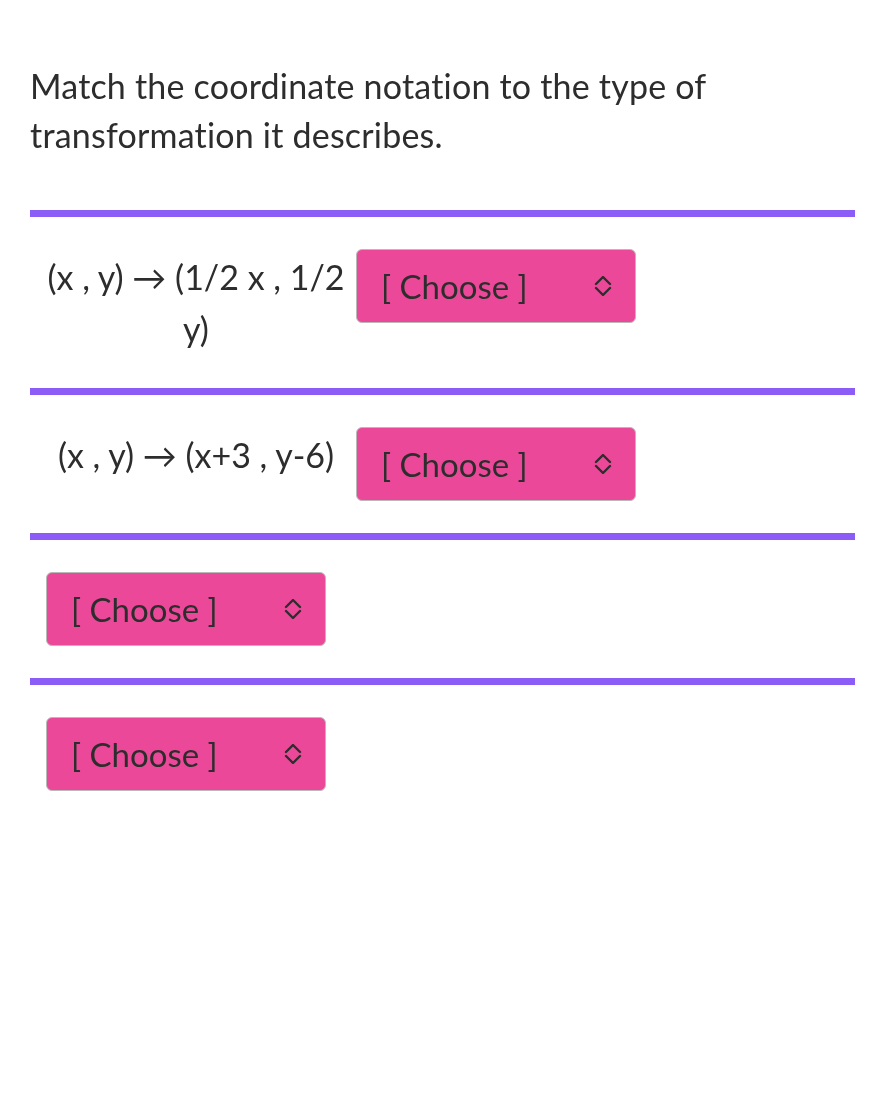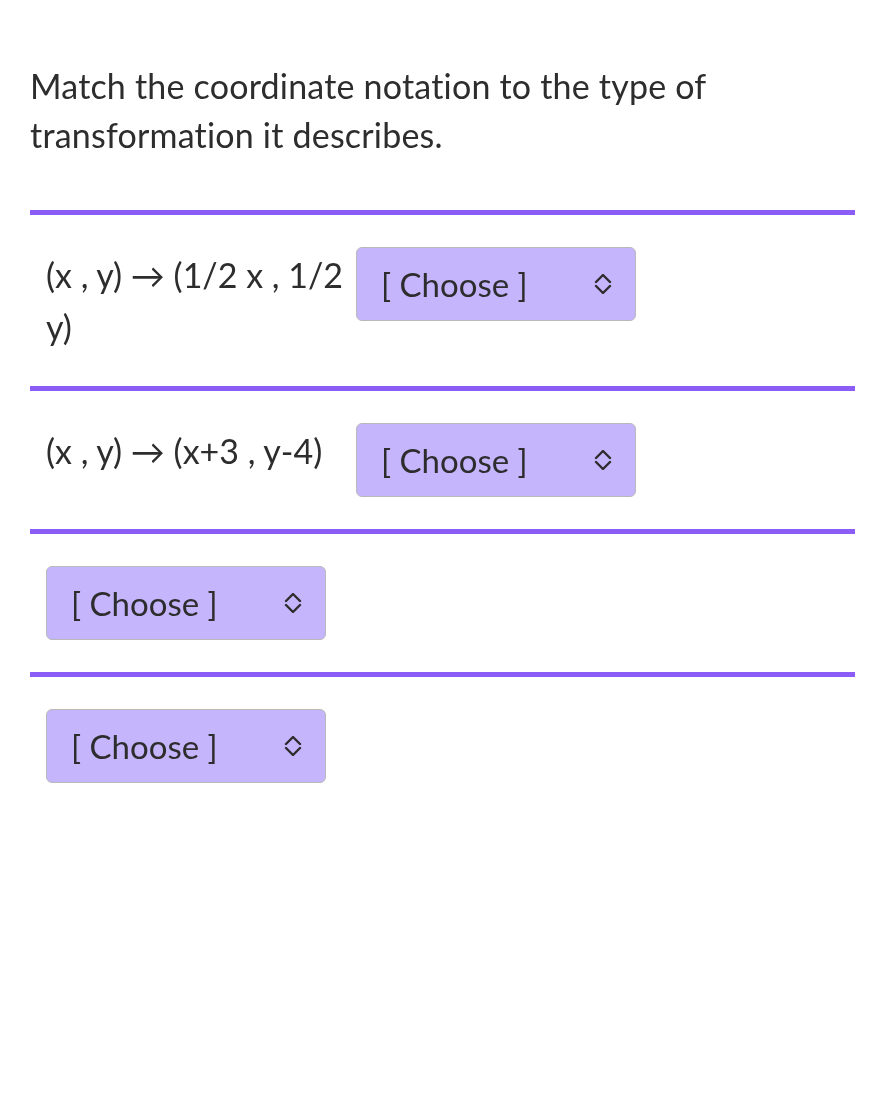--- a/index.html
+++ b/index.html
@@ -14,42 +14,43 @@
   }
   .question-text {
     line-height: 1.45;
     margin-bottom: 50px;
     letter-spacing: 0.2px;
     margin-top: 33px;
   }
   .row {
     display: flex;
     align-items: flex-start;
-    border-top: 5px solid #8b5cf6;
+    border-top: 7px solid #8b5cf6;
     padding: 32px 0 32px 16px;
+    text-align: center;
   }
   .prompt {
     flex: 0 0 310px;
     line-height: 1.55;
     padding-top: 2px;
     padding-right: 10px;
   }
   .select-wrap {
     flex: 0 0 auto;
   }
   .select-box {
     border: 1px solid #b9b9b9;
     border-radius: 6px;
     padding: 16px 22px 16px 24px;
     display: inline-flex;
     align-items: center;
     gap: 18px;
     font-size: 33px;
     color: #2d2d2d;
-    background: #c4b5fd;
+    background: #ec4899;
     cursor: pointer;
     user-select: none;
     min-width: 280px;
     justify-content: space-between;
   }
   .chev {
     display: inline-flex;
     flex-direction: column;
     align-items: center;
     line-height: 0;
@@ -72,21 +73,21 @@
           </svg>
         <svg width="20" height="10" viewBox="0 0 20 10">
             <path d="M3 2 L10 9 L17 2" fill="none" stroke="#2d2d2d" stroke-width="2.4" stroke-linecap="round" stroke-linejoin="round"></path>
           </svg>
       </span>
     </div>
   </div>
 </div>
 
 <div class="row">
-  <div class="prompt">(x , y) → (x+3 , y-4)</div>
+  <div class="prompt">(x , y) → (x+3 , y-6)</div>
   <div class="select-wrap">
     <div class="select-box">
       <span>[ Choose ]</span>
       <span class="chev">
         <svg width="20" height="10" viewBox="0 0 20 10">
             <path d="M3 8 L10 1 L17 8" fill="none" stroke="#2d2d2d" stroke-width="2.4" stroke-linecap="round" stroke-linejoin="round"></path>
           </svg>
         <svg width="20" height="10" viewBox="0 0 20 10">
             <path d="M3 2 L10 9 L17 2" fill="none" stroke="#2d2d2d" stroke-width="2.4" stroke-linecap="round" stroke-linejoin="round"></path>
           </svg>

